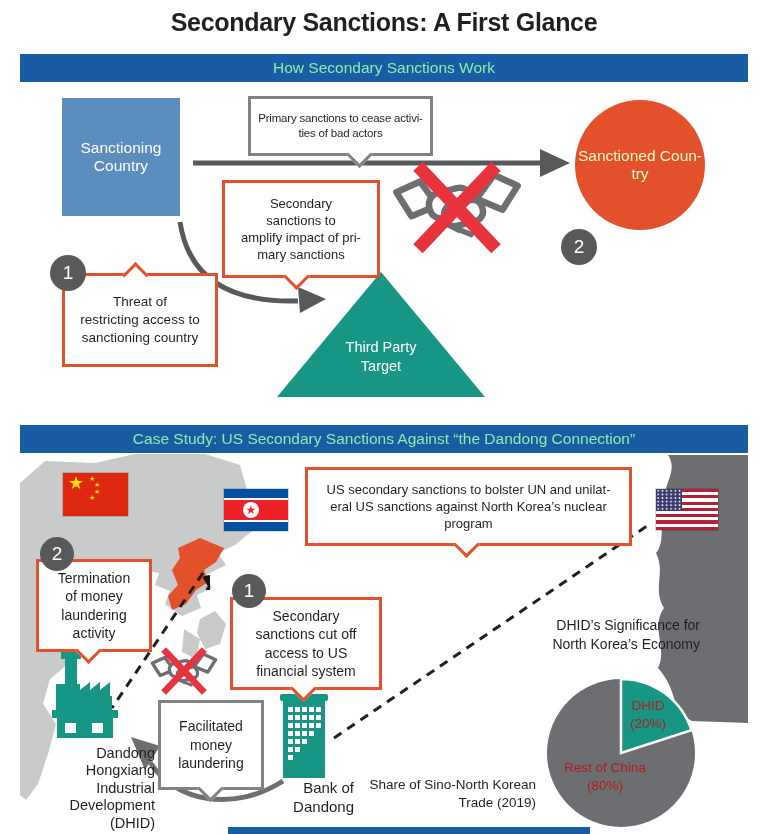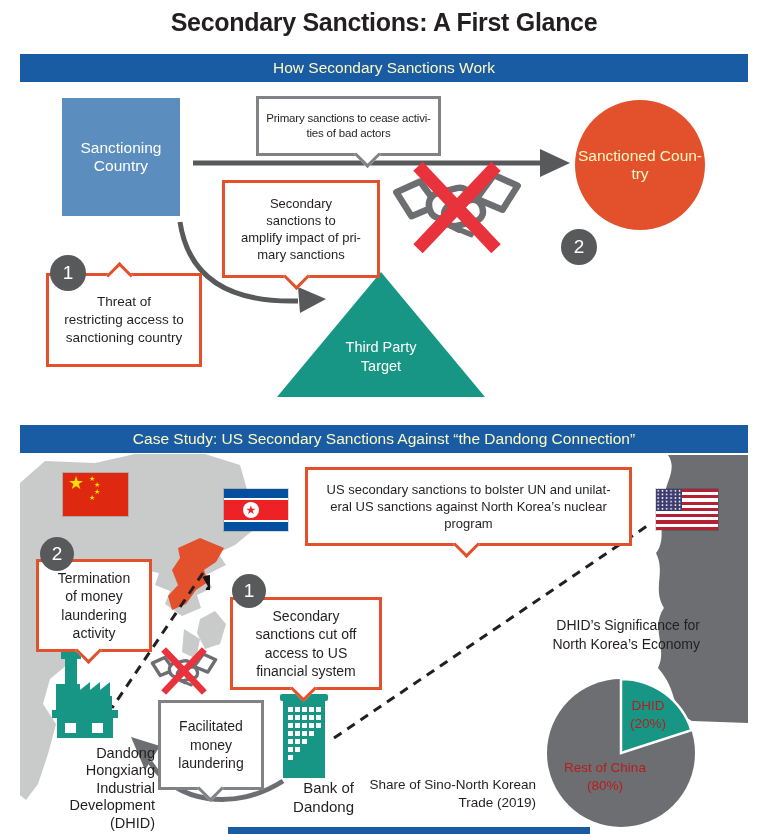--- a/index.html
+++ b/index.html
@@ -1,21 +1,21 @@
 <!DOCTYPE html>
 <html><head>
 <meta charset="utf-8">
 <style>
   html,body{margin:0;padding:0;background:#fff;}
   #stage{position:relative;width:768px;height:834px;background:#fff;overflow:hidden;
          font-family:"Liberation Sans",sans-serif;color:#231f20;}
   .abs{position:absolute;}
   svg{display:block;}
   
-  .banner{position:absolute;left:20px;width:728px;height:28px;background:#1a5ca4;color:#fef9c3;
+  .banner{position:absolute;left:20px;width:728px;height:28px;background:#1a5ca4;color:#86efac;
           display:flex;align-items:center;justify-content:center;font-size:15.5px;z-index:6;}
   #page-title{position:absolute;left:0;top:8px;width:768px;text-align:center;
               font-size:25px;font-weight:700;letter-spacing:-0.3px;z-index:6;}
   
   .callout{position:absolute;background:#fff;z-index:3;display:flex;align-items:center;justify-content:center;
            text-align:center;white-space:pre-line;line-height:1.32;}
   .co-orange{border:3px solid #e2512b;}
   .co-gray{border:3px solid #808285;}
   .ptr{position:absolute;width:16px;height:16px;background:#fff;transform:rotate(45deg);}
   .ptr-down{bottom:-10.5px;}
@@ -210,33 +210,33 @@
           <span class="star">★</span>
         </div>
       </div>
     <div class="w"></div>
       <div class="b"></div>
   </div>
   <div class="flag" id="flag-us">
     <div class="canton"></div>
   </div>
 
-  <div class="callout co-gray" style="left:256px;top:96px;width:179px;height:54px;font-size:11.5px;letter-spacing:-0.2px">
+  <div class="callout co-gray" style="left:248px;top:96px;width:179px;height:54px;font-size:11.5px;letter-spacing:-0.2px">
     <span>Primary sanctions to cease activi-
 ties of bad actors</span>
     <span class="ptr ptr-down" style="left:99px"></span>
   </div>
   <div class="callout co-orange" style="left:222px;top:180px;width:152px;height:92px;font-size:13px">
     <span>Secondary
 sanctions to
 amplify impact of pri-
 mary sanctions</span>
     <span class="ptr ptr-down" style="left:62px"></span>
   </div>
-  <div class="callout co-orange" style="left:46px;top:273px;width:150px;height:88px;font-size:13.5px">
+  <div class="callout co-orange" style="left:62px;top:273px;width:150px;height:88px;font-size:13.5px">
     <span>Threat of
 restricting access to
 sanctioning country</span>
     <span class="ptr ptr-up" style="left:61px"></span>
   </div>
 
   <div class="callout co-orange" style="left:305px;top:467px;width:321px;height:73px;font-size:13px">
     <span>US secondary sanctions to bolster UN and unilat-
 eral US sanctions against North Korea’s nuclear
 program</span>

